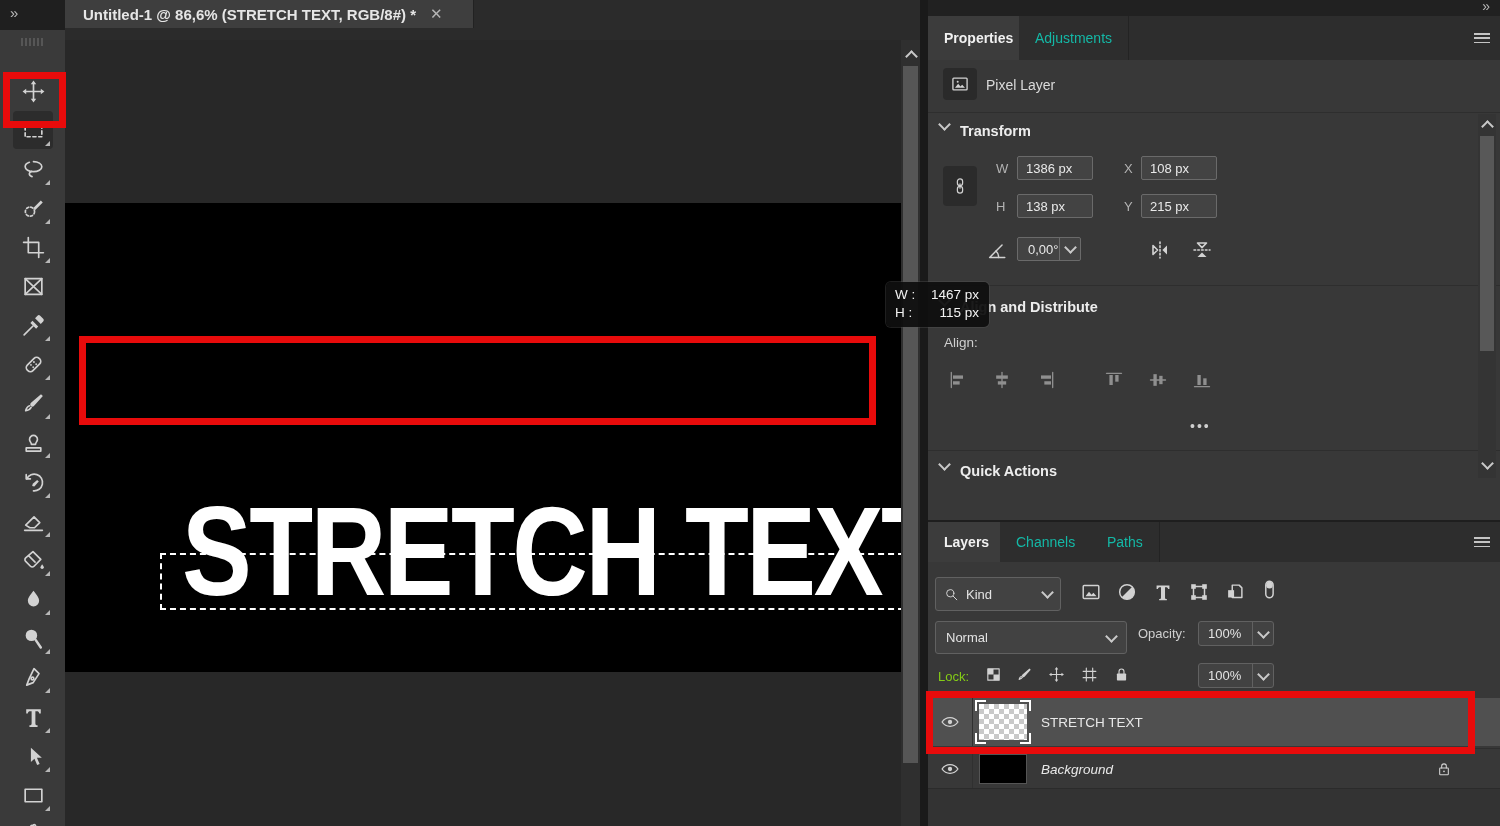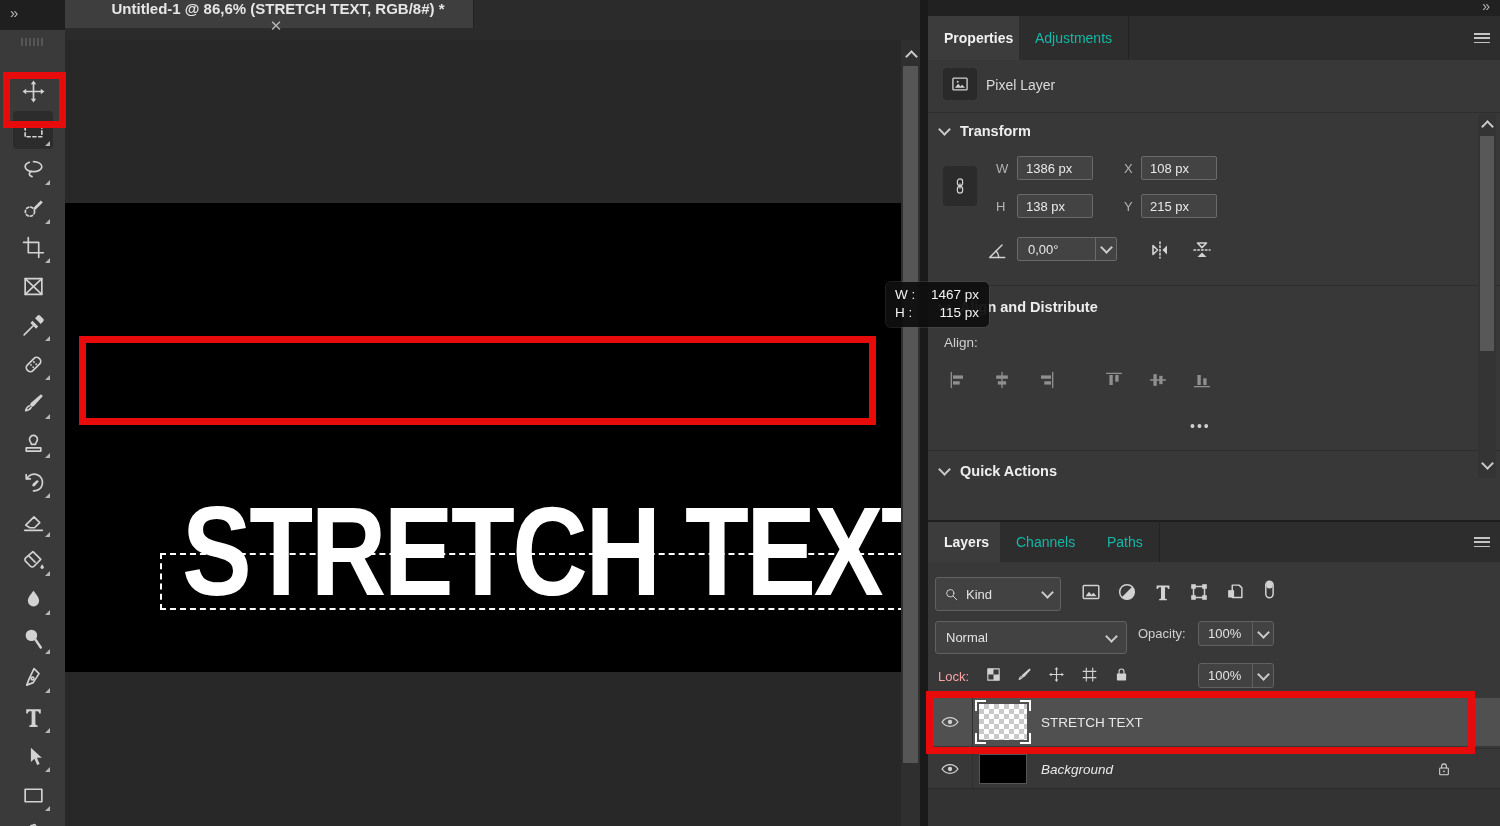--- a/index.html
+++ b/index.html
@@ -21,21 +21,21 @@
   #toolbar{left:0;top:30px;width:65px;height:796px;background:#3a3a3a;border-right:1px solid #1a1a1a;}
   #toolbar .grip{position:absolute;left:21px;top:8px;width:24px;height:8px;
       background:repeating-linear-gradient(to right,#565656 0 2px,transparent 2px 4px);}
   .tool{position:absolute;left:13px;width:40px;height:38px;display:flex;align-items:center;justify-content:center;border-radius:4px;}
   .tool.active{background:#2c2c2c;}
   .tool svg{width:25px;height:25px;}
   .tool .fly{position:absolute;right:3px;bottom:3px;width:0;height:0;border-left:5px solid transparent;border-bottom:5px solid #b7b7b7;}
 
   
   #tabbar{left:65px;top:0;width:855px;height:40px;background:#2b2b2b;}
-  #doc-tab{position:absolute;left:0;top:0;width:408px;height:28px;background:#3e3e3e;display:flex;align-items:center;border-right:1px solid #222;flex-direction:column;}
+  #doc-tab{position:absolute;left:0;top:0;width:408px;height:28px;background:#3e3e3e;display:flex;align-items:center;border-right:1px solid #222;}
   #doc-tab .t{font-size:15px;font-weight:bold;color:#e6e6e6;padding-left:18px;}
   #doc-tab .x{margin-left:14px;color:#b4b4b4;font-size:15px;}
   #canvas{left:65px;top:40px;width:855px;height:786px;background:#282828;overflow:hidden;}
   #document{position:absolute;left:0;top:163px;width:836px;height:469px;background:#000;}
   #stretch-text{position:absolute;left:117px;top:286px;color:#fff;font-weight:bold;font-size:126px;
       letter-spacing:-3px;line-height:1;transform:scaleX(.83);transform-origin:left top;white-space:nowrap;}
   #marquee{position:absolute;left:95px;top:350px;width:764px;height:57px;border:2px dashed #fff;box-sizing:border-box;}
   .redbox{position:absolute;border:7px solid #e80b0b;box-sizing:border-box;z-index:40;}
   #vsb-canvas{position:absolute;left:836px;top:0;width:19px;height:786px;background:#2f2f2f;}
   #vsb-canvas .thumb{position:absolute;left:2px;top:26px;width:15px;height:697px;background:#565656;}
@@ -49,21 +49,21 @@
   #tooltip .lb{width:26px;}
   #tooltip .vl{width:58px;text-align:right;}
 
   
   #right{left:928px;top:0;width:572px;height:826px;background:#383838;}
   #r-strip{position:absolute;left:0;top:0;width:572px;height:16px;background:#212121;}
   #r-strip .gg{position:absolute;right:12px;top:-2px;color:#b9b9b9;font-size:14px;letter-spacing:-2px;}
   .ptabbar{position:absolute;left:0;width:572px;height:44px;background:#2d2d2d;}
   .ptab{position:absolute;top:0;height:44px;display:flex;align-items:center;padding:0 16px;font-size:14px;color:#14b8a6;border-right:1px solid #232323;background:#2d2d2d;}
   .ptab.active{background:#3c3c3c;color:#f1f1f1;font-weight:bold;}
-  .sect-head{position:absolute;display:flex;align-items:center;gap:11px;font-size:14.5px;font-weight:bold;color:#ededed;}
+  .sect-head{position:absolute;display:flex;gap:11px;font-size:14.5px;font-weight:bold;color:#ededed;}
   .divider{position:absolute;left:0;width:572px;height:1px;background:#2e2e2e;}
   .field{position:absolute;height:24px;background:#434343;border:1px solid #6a6a6a;border-radius:2px;box-sizing:border-box;
       font-size:13px;color:#e9e9e9;display:flex;align-items:center;padding-left:8px;}
   .flabel{position:absolute;font-size:13px;color:#b3b3b3;}
   .dropbtn{display:flex;align-items:center;justify-content:center;border-left:1px solid #6a6a6a;height:100%;width:20px;margin-left:auto;}
   .alico{position:absolute;width:20px;height:20px;}
   .alico svg{width:20px;height:20px;stroke:#8f8f8f;}
   .alico svg .fil{fill:#8f8f8f;}
 
   
@@ -351,21 +351,21 @@
     <div class="field" style="left:213px;top:194px;width:76px;">
         <span>215 px</span>
       </div>
 
     <div style="position:absolute;left:58px;top:240px;width:22px;height:20px;">
       <svg class="ic" viewBox="0 0 24 24">
           <path d="M4 19L17.5 5.5M4 19h16.5"></path>
           <path d="M13.8 19a9.8 9.8 0 00-2.9-6.9"></path>
         </svg>
     </div>
-    <div class="field" style="left:89px;top:237px;width:100px;padding-left:10px;">
+    <div class="field" style="left:89px;top:237px;width:64px;padding-left:10px;">
       <span>0,00°</span>
       <span class="dropbtn">
           <span class="chev" style="margin-top:-3px"></span>
         </span>
     </div>
     <div style="position:absolute;left:220px;top:238px;width:24px;height:22px;">
       <svg class="ic" viewBox="0 0 24 24">
           <path d="M5 7.5l4.6 4.5L5 16.5z"></path>
           <path class="fil" d="M19 7.5L14.4 12 19 16.5z"></path>
           <path d="M12 4v16" stroke-dasharray="1.6 2.2"></path>
@@ -513,21 +513,21 @@
       <span class="chev" style="margin-left:auto;margin-top:-3px"></span>
     </div>
     <div class="txt" style="position:absolute;left:210px;top:626px;font-size:13px;color:#cfcfcf;">Opacity:</div>
     <div class="select" style="left:270px;top:621px;width:76px;height:25px;padding-left:9px;">
       <span>100%</span>
       <span class="dropbtn" style="border-color:#616161">
           <span class="chev" style="margin-top:-3px"></span>
         </span>
     </div>
 
-    <div class="txt" style="position:absolute;left:10px;top:669px;font-size:13px;color:#fca5a5;">Lock:</div>
+    <div class="txt" style="position:absolute;left:10px;top:669px;font-size:13px;color:#84cc16;">Lock:</div>
     <div class="lockico" style="left:57px;top:666px;">
       <svg class="ic" viewBox="0 0 24 24">
           <rect x="4" y="4" width="16" height="16"></rect>
           <rect class="fil" x="4" y="4" width="8" height="8"></rect>
           <rect class="fil" x="12" y="12" width="8" height="8"></rect>
         </svg>
     </div>
     <div class="lockico" style="left:88px;top:666px;">
       <svg class="ic" viewBox="0 0 24 24">
           <path class="fil" d="M19 3.5l1.8 1.8-8.8 9.8c-.8.9-2.2.8-3-.1-.8-.9-.7-2.2.2-3z"></path>

